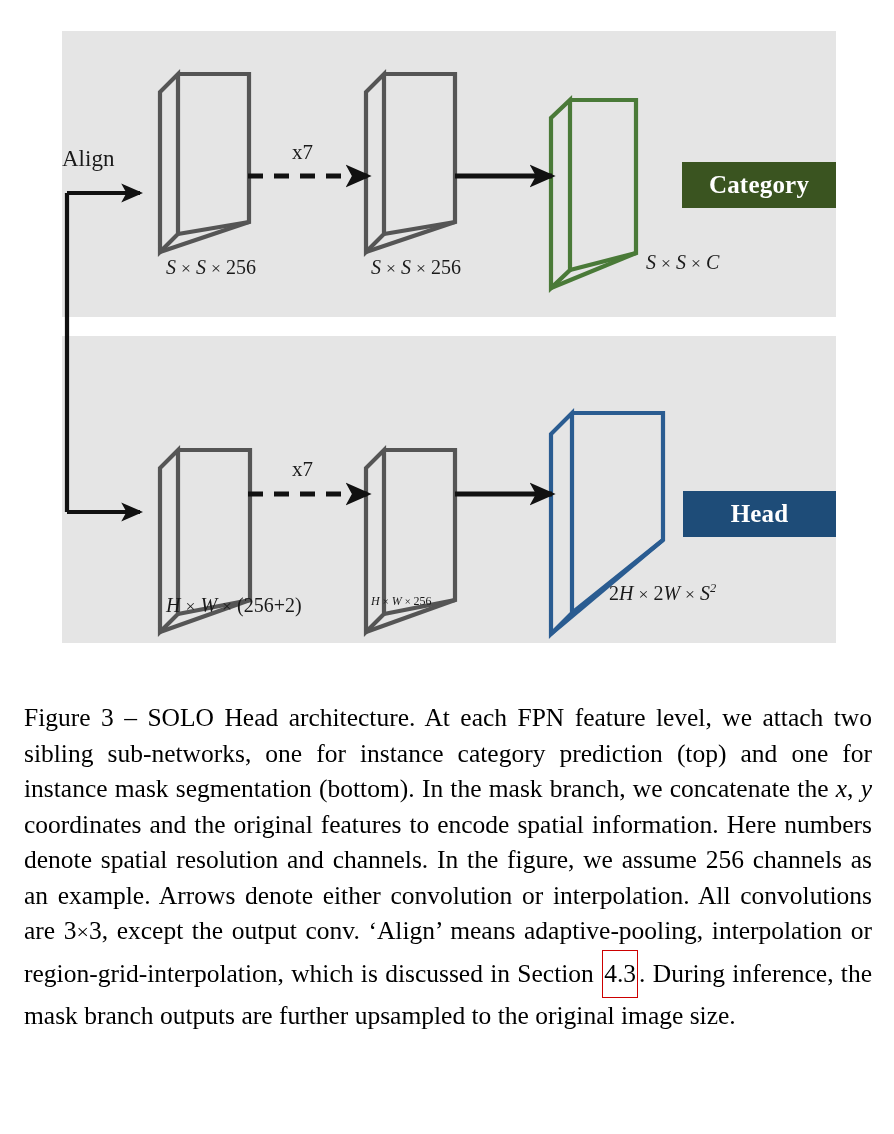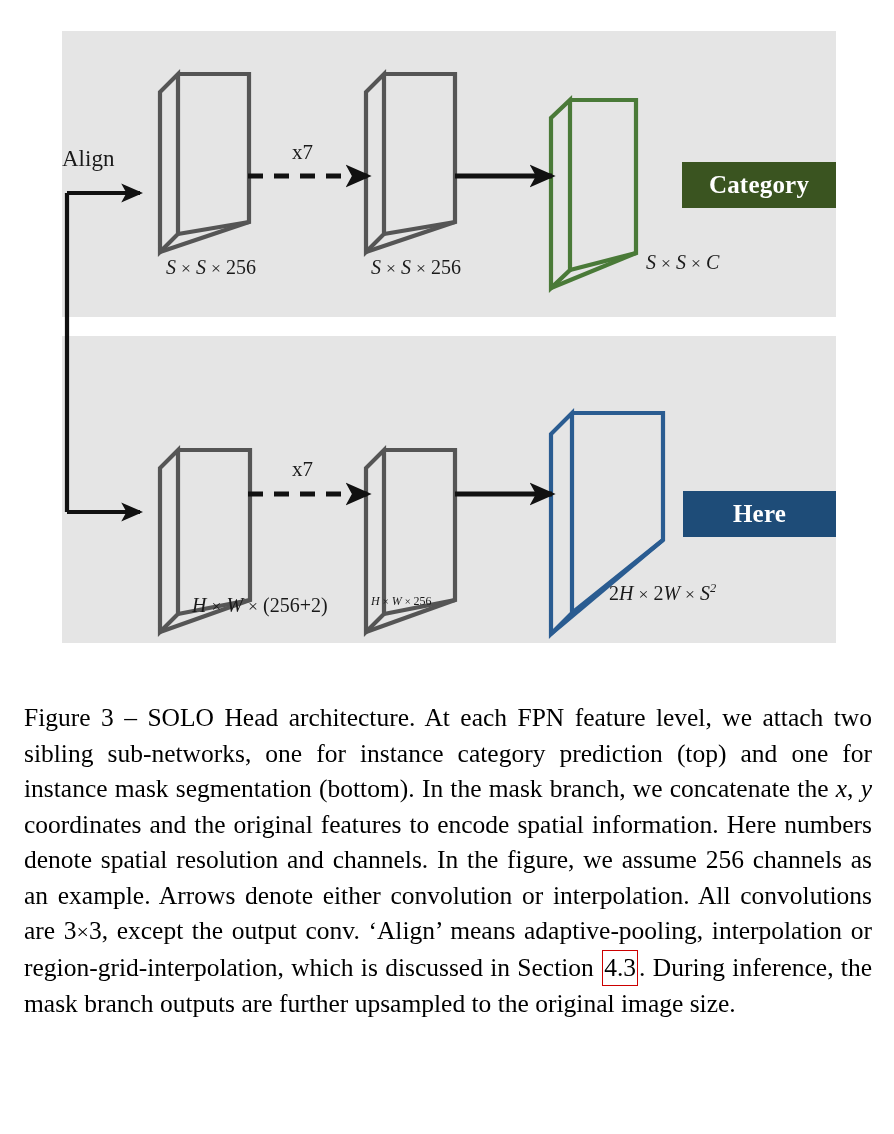--- a/index.html
+++ b/index.html
@@ -44,36 +44,36 @@
   .ann sup{font-size:.62em;vertical-align:super;font-style:italic;}
 
   #ann-align{left:62px;top:146px;font-size:23px;}
   #ann-x7-top{left:292px;top:140px;font-size:21px;}
   #ann-x7-bot{left:292px;top:457px;font-size:21px;}
 
   #ann-dim-t1{left:166px;top:256px;font-size:20px;}
   #ann-dim-t2{left:371px;top:256px;font-size:20px;}
   #ann-dim-t3{left:598px;top:251px;font-size:20px;margin-left:48px;}
 
-  #ann-dim-b1{left:166px;top:594px;font-size:20px;margin-left:26px;}
+  #ann-dim-b1{left:166px;top:594px;font-size:20px;}
   #ann-dim-b2{left:371px;top:594px;font-size:12px;}
   #ann-dim-b3{left:609px;top:581px;font-size:20px;}
 
   
   #caption{
     position:absolute;left:24px;top:700px;width:848px;
     font-size:25.5px;line-height:35.5px;
     text-align:justify;text-align-last:left;
     font-family:"Liberation Serif","DejaVu Serif",serif;
     color:#000;
   }
   #caption b{font-weight:normal;}
   #caption .mth{font-style:italic;}
   #caption .xref{
-    border:1px solid #cc0000;padding:4px 1px;margin:0 1px;
+    border:1px solid #cc0000;padding:10px 1px;margin:0 1px;
     display:inline-block;line-height:26px;
   }
   #caption .times{font-size:.86em;}
 </style>
 </head>
 <body>
 
 <div id="figure">
 
   <div class="panel" id="panel-top"></div>
@@ -157,18 +157,18 @@
     <i>H</i> <span class="tms">×</span> <i>W</i> <span class="tms">×</span> (256+2)
   </div>
   <div class="ann" id="ann-dim-b2">
     <i>H</i> <span class="tms">×</span> <i>W</i> <span class="tms">×</span> 256
   </div>
   <div class="ann" id="ann-dim-b3">
     2<i>H</i> <span class="tms">×</span> 2<i>W</i> <span class="tms">×</span> <i>S</i><sup>2</sup>
   </div>
 
   <div class="tag" id="tag-category" style="background:#3a5420;">Category</div>
-  <div class="tag" id="tag-mask" style="background:#1e4c78;">Here</div>
+  <div class="tag" id="tag-mask" style="background:#1e4c78;">Head</div>
 </div>
 
 <div id="caption">
   <b><span>Figure 3</span><span> – </span><span>SOLO Head architecture</span></b><span>. At each FPN feature level, we attach two sibling sub-networks, one for instance category prediction (top) and one for instance mask segmentation (bottom). In the mask branch, we concatenate the </span><span class="mth">x</span><span>, </span><span class="mth">y</span><span> coordinates and the original features to encode spatial information. Here numbers denote spatial resolution and channels. In the figure, we assume 256 channels as an example. Arrows denote either convolution or interpolation. All convolutions are 3</span><span class="times">×</span><span>3, except the output conv. ‘Align’ means adaptive-pooling, interpolation or region-grid-interpolation, which is discussed in Section </span><a class="xref" href="#" style="color:#000;text-decoration:none;">4.3</a><span>. During inference, the mask branch outputs are further upsampled to the original image size.</span>
 </div>
 
 </body></html>

